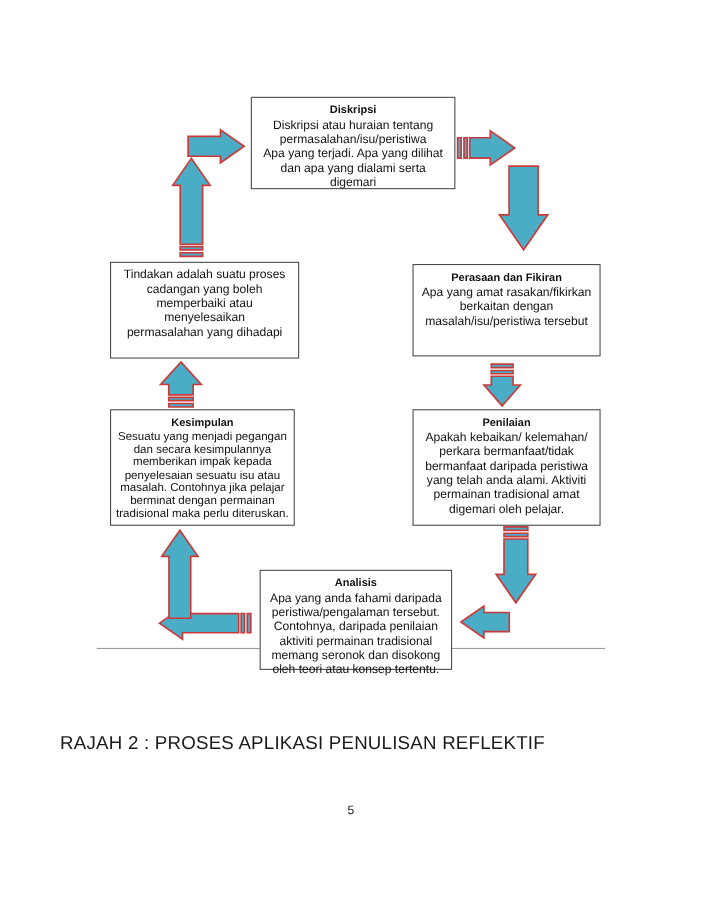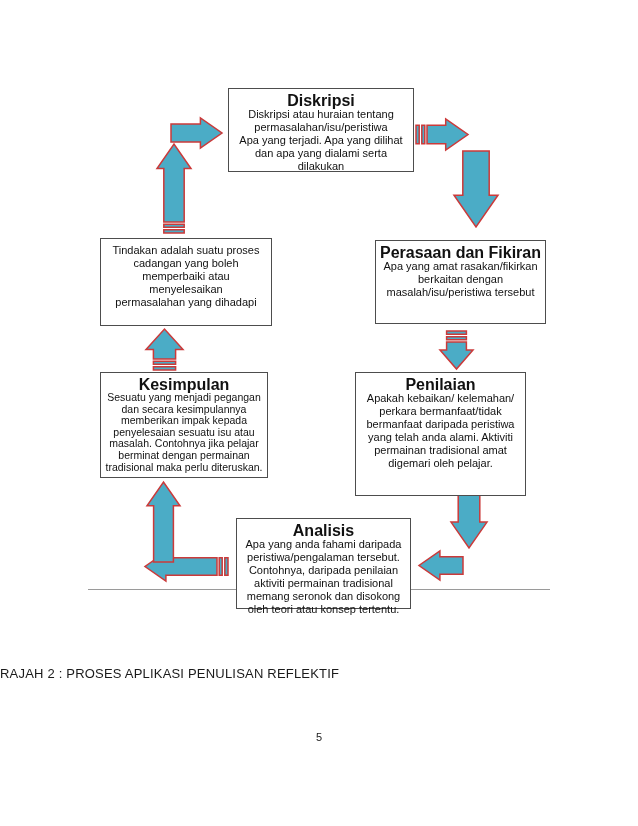--- a/index.html
+++ b/index.html
@@ -14,21 +14,21 @@
   .dbox{
     position:absolute;
     box-sizing:border-box;
     background:#ffffff;
     border:1px solid var(--box-border,#4d4d4d);
     text-align:center;
     padding:5px 4px 2px 4px;
     z-index:2;
   }
   .btitle{
-    font-size:16px;
+    font-size:10px;
     font-weight:bold;
     line-height:14px;
     white-space:pre-line;
   }
   .bbody{
     font-size:11px;
     line-height:13px;
     white-space:pre-line;
   }
   .dbox.tight .bbody{
@@ -42,21 +42,22 @@
   .arrow svg{display:block;overflow:visible;}
   .hline{
     position:absolute;
     left:88px;top:589px;width:462px;height:1px;
     background:#9a9a9a;
     z-index:0;
   }
   .caption{
     position:absolute;
     left:0;top:666px;width:550px;
-    font-size:13px;
+    text-align:center;
+    font-size:17px;
     letter-spacing:0.2px;
     color:#1a1a1a;
     z-index:2;
   }
   .pagenum{
     position:absolute;
     left:0;top:731px;width:638px;
     text-align:center;
     font-size:11px;
     color:#1a1a1a;
@@ -69,31 +70,31 @@
 <div class="page">
 
   <div class="hline"></div>
 
   <div class="dbox" style="left:228px;top:88px;width:186px;height:84px">
     <div class="btitle">Diskripsi</div>
     <div class="bbody">Diskripsi atau huraian tentang
 permasalahan/isu/peristiwa
 Apa yang terjadi. Apa yang dilihat
 dan apa yang dialami serta
-dilakukan</div>
+digemari</div>
   </div>
 
   <div class="dbox" style="left:375px;top:240px;width:171px;height:84px">
     <div class="btitle">Perasaan dan Fikiran</div>
     <div class="bbody">Apa yang amat rasakan/fikirkan
 berkaitan dengan
 masalah/isu/peristiwa tersebut</div>
   </div>
 
-  <div class="dbox" style="left:355px;top:372px;width:171px;height:124px">
+  <div class="dbox" style="left:375px;top:372px;width:171px;height:106px">
     <div class="btitle">Penilaian</div>
     <div class="bbody">Apakah  kebaikan/ kelemahan/
 perkara bermanfaat/tidak
 bermanfaat daripada peristiwa
 yang telah anda alami. Aktiviti
 permainan tradisional amat
 digemari oleh pelajar.</div>
   </div>
 
   <div class="dbox" style="left:236px;top:518px;width:175px;height:91px">

